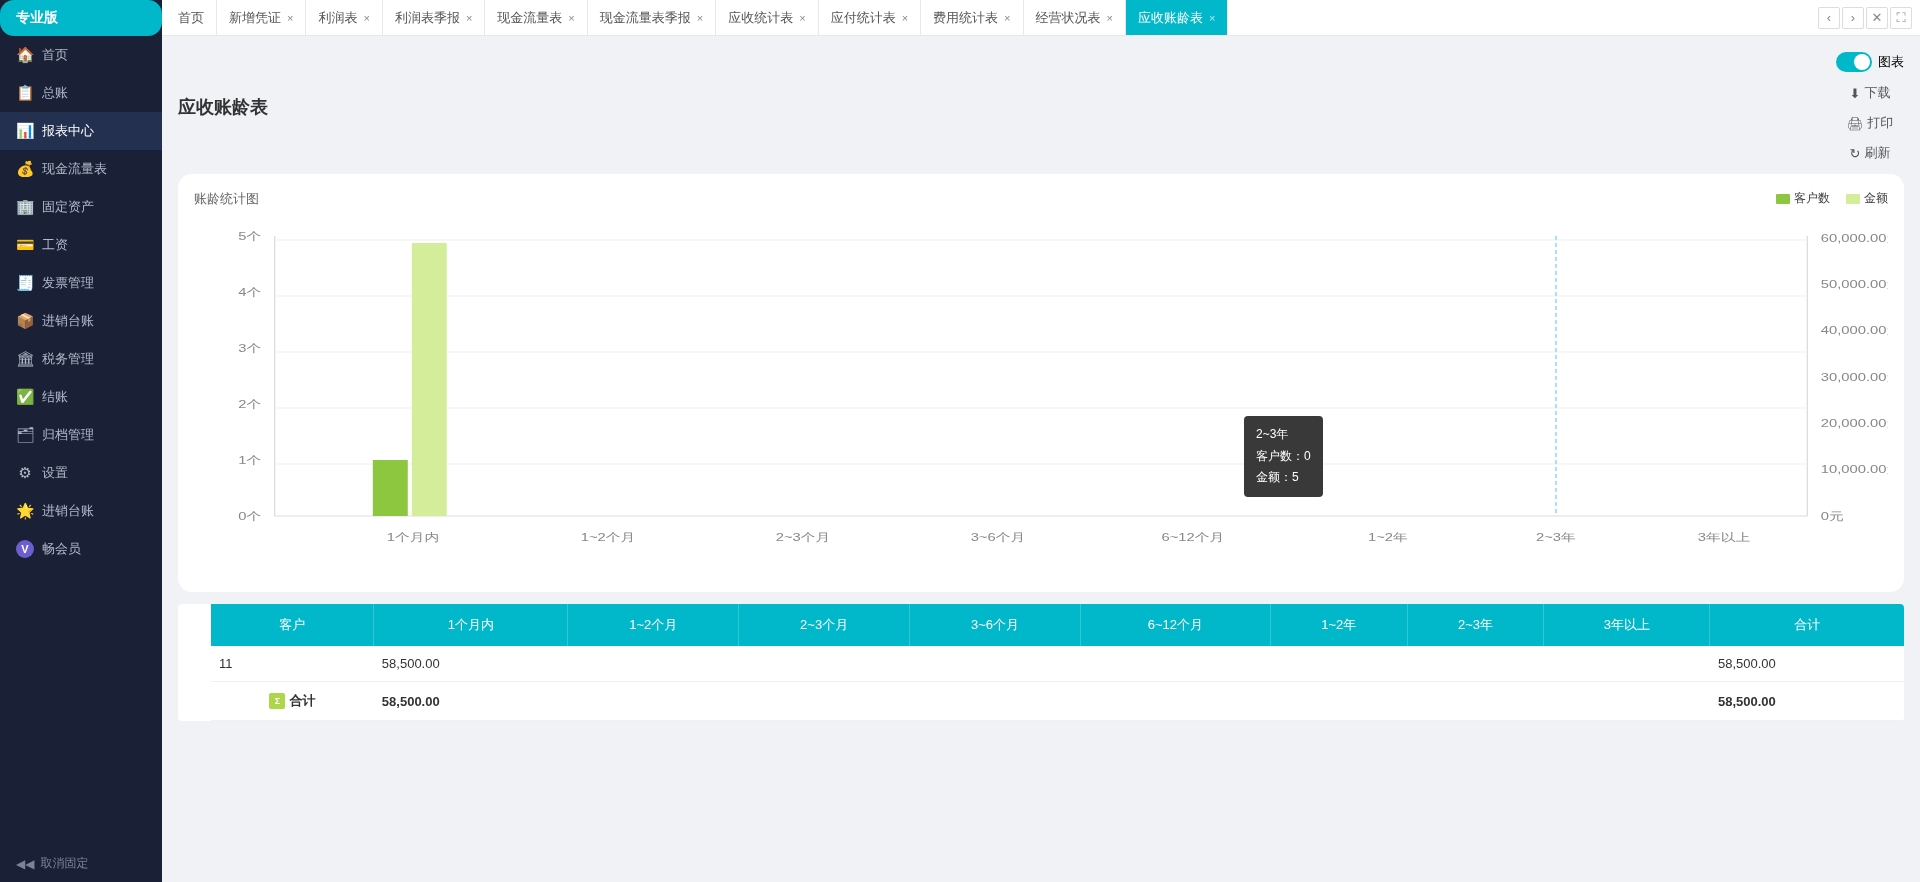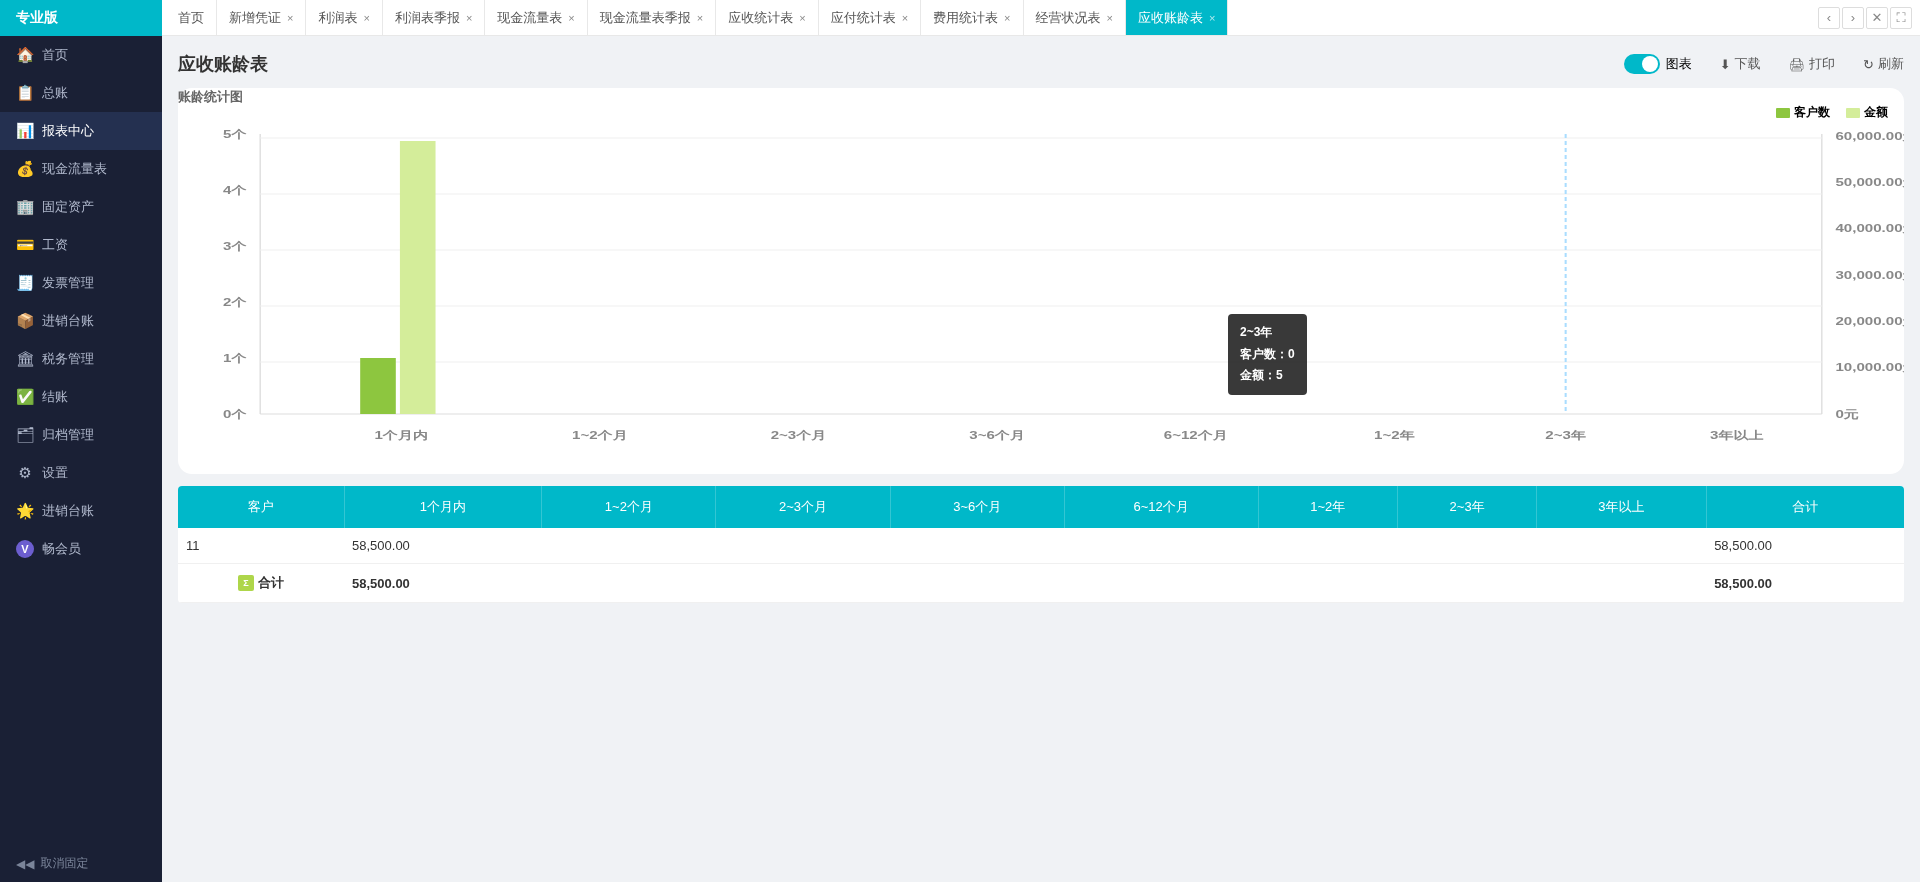--- a/index.html
+++ b/index.html
@@ -17,20 +17,21 @@
     }
     .sidebar-logo {
       background: #00b8c9;
       color: white;
       font-size: 14px;
       font-weight: bold;
       padding: 8px 16px;
       height: 36px;
       display: flex;
       align-items: center;
+      border-radius: 14px;
     }
     .sidebar-item {
       display: flex;
       align-items: center;
       padding: 10px 16px;
       cursor: pointer;
       color: #b0b8cc;
       font-size: 13px;
       gap: 8px;
     }
@@ -125,21 +126,22 @@
       justify-content: space-between;
     }
     .page-title {
       font-size: 18px;
       font-weight: bold;
       color: #333;
     }
     .header-actions {
       display: flex;
       align-items: center;
-      gap: 28px;
+      gap: 12px;
+      flex-direction: column;
     }
     .toggle-switch {
       display: flex;
       align-items: center;
       gap: 6px;
     }
     .toggle-track {
       width: 36px;
       height: 20px;
       background: #00b8c9;
@@ -162,36 +164,36 @@
       gap: 4px;
       color: #555;
       cursor: pointer;
       font-size: 13px;
     }
 
     
     .chart-card {
       background: #fff;
       border-radius: 14px;
+      padding: 16px;
       position: relative;
-      font-weight: bold;
     }
     .chart-title {
       font-size: 13px;
       color: #666;
       margin-bottom: 8px;
     }
     .chart-legend {
       position: absolute;
       top: 16px;
       right: 16px;
       display: flex;
       gap: 16px;
       font-size: 12px;
-      color: #000000;
+      color: #404040;
     }
     .legend-item {
       display: flex;
       align-items: center;
       gap: 4px;
     }
     .legend-color {
       width: 14px;
       height: 10px;
       border-radius: 1px;
@@ -216,20 +218,21 @@
       line-height: 1.8;
       top: 200px;
       left: 1050px;
     }
 
     
     .table-card {
       background: #fff;
       border-radius: 4px;
       overflow: hidden;
+      padding-left: 33px;
     }
     table {
       width: 100%;
       border-collapse: collapse;
     }
     thead tr {
       background: #00b8c9;
       color: #fff;
     }
     thead th {

